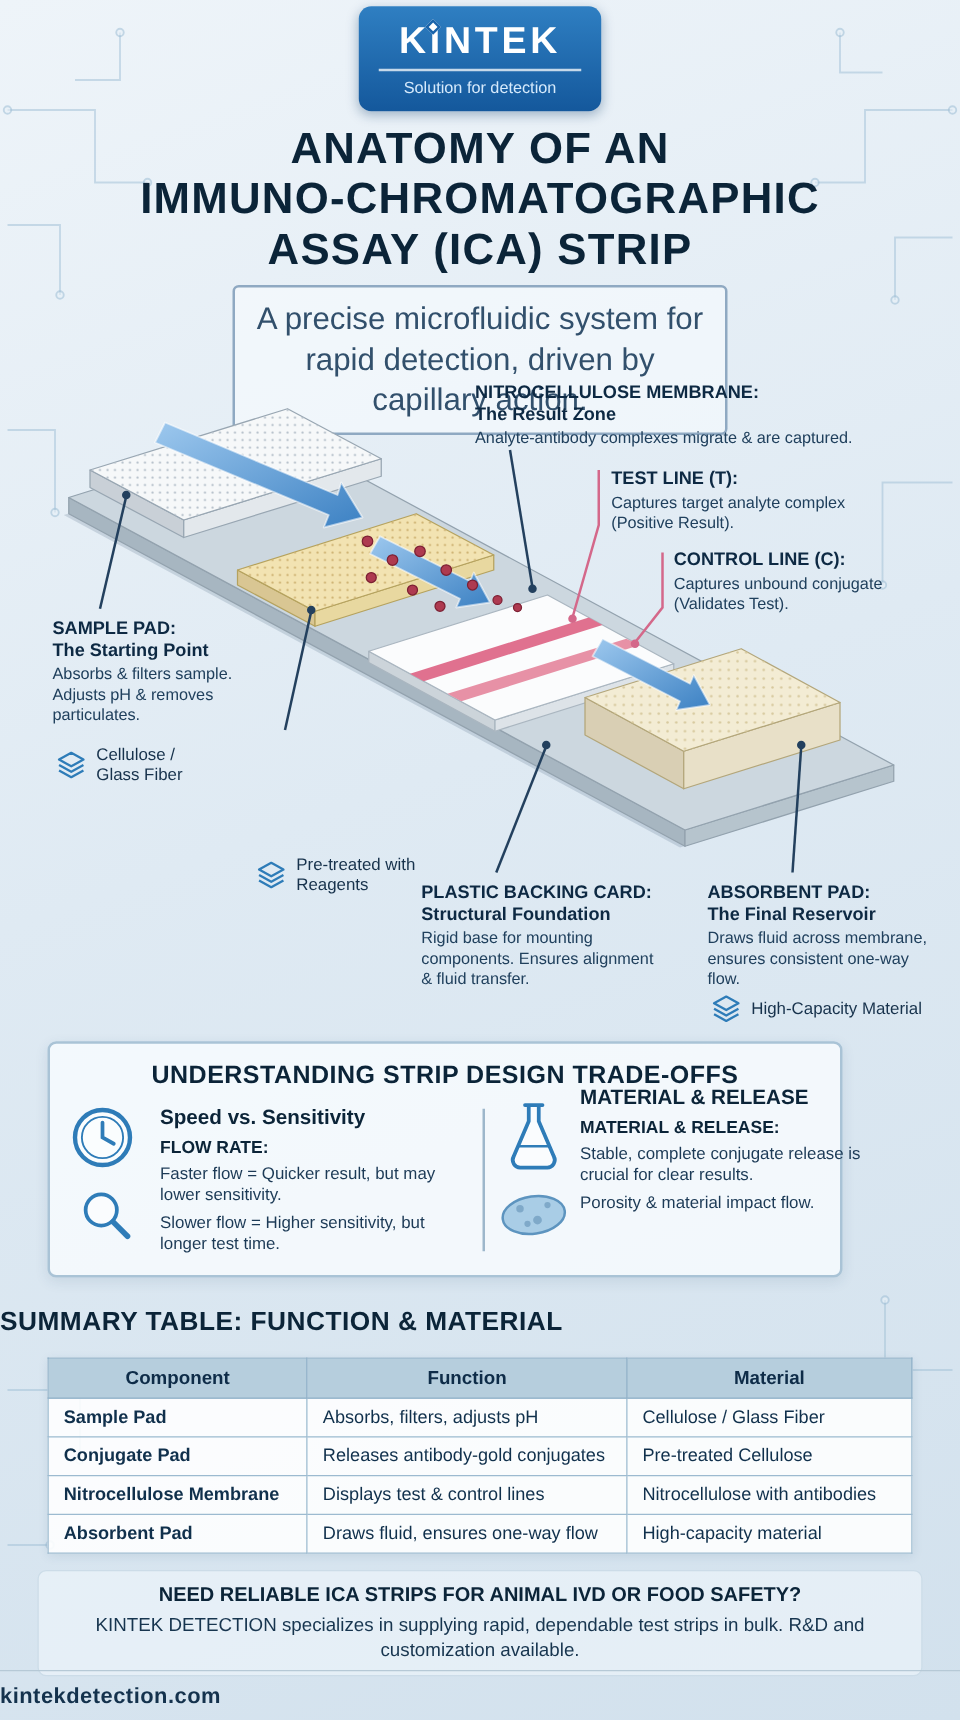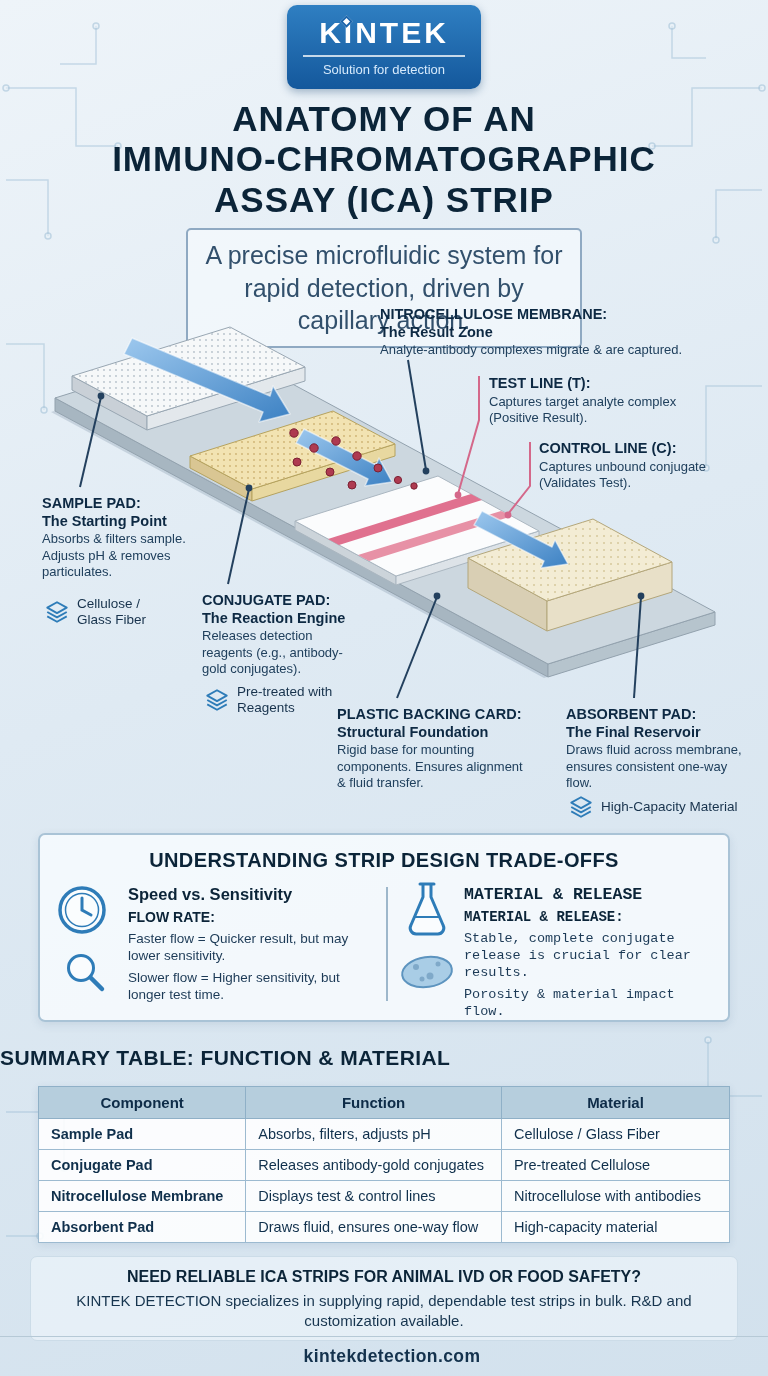--- a/index.html
+++ b/index.html
@@ -40,21 +40,21 @@
   .strip-svg { position:absolute; left:0; top:0; }
   .callout { position:absolute; }
   .c-title,.c-sub { font-weight:bold; font-size:14.5px; color:#0d2943; line-height:1.22; }
   .c-desc { font-size:13px; color:#20405d; line-height:1.25; margin-top:1px; }
   .mat-badge { position:absolute; display:flex; align-items:center; gap:7px; }
   .layers-ic { width:26px; height:26px; flex:0 0 auto; }
   .mb-text { font-size:13.5px; color:#17324c; line-height:1.2; }
 
   
   .tradeoffs {
-    position:absolute; top:833px; left:38px; width:692px; height:189px;
+    position:absolute; top:833px; left:38px; width:636px; height:189px;
     background:rgba(249,252,255,.8); border:2px solid #a9c3d6; border-radius:7px;
     box-shadow:0 3px 10px rgba(30,70,110,.10);
   }
   .to-title { position:absolute; top:14px; width:100%; text-align:center; font-size:20px; font-weight:bold; letter-spacing:.4px; color:#0b2438; }
   .to-divider { position:absolute; left:346px; top:52px; width:2px; height:114px; background:#9db7cb; }
   .to-icon { position:absolute; }
   .to-text { position:absolute; }
   .to-heading { font-size:16.5px; font-weight:bold; color:#0b2438; }
   .to-subheading { font-size:14px; font-weight:bold; color:#0b2438; margin-top:5px; }
   .to-point { font-size:13.5px; color:#1c3a56; line-height:1.26; margin-top:5px; }
@@ -71,21 +71,21 @@
 
   
   .cta {
     position:absolute; top:1256px; left:30px; width:708px; text-align:center;
     background:rgba(240,247,252,.6); border:1px solid #ccdce8; border-radius:7px; padding:10px 28px;
   }
   .cta-headline { font-size:16px; font-weight:bold; color:#0b2438; line-height:1.3; }
   .cta-body { font-size:15px; color:#17354f; margin-top:3px; line-height:1.32; }
 
   
-  .footer { position:absolute; top:1336px; left:0; width:100%; border-top:1px solid #b6c9d6; padding-top:9px; text-align:center;padding-left:16px; }
+  .footer { position:absolute; top:1336px; left:0; width:100%; border-top:1px solid #b6c9d6; padding-top:9px; text-align:left; }
   .website { display:inline-block; font-size:17.5px; font-weight:bold; letter-spacing:.4px; color:#14324d; }
 </style>
 </head>
 <body>
 
 <div class="page">
 
   <svg class="bg-deco" viewBox="0 0 768 1376">
     <g fill="none" stroke="#9fbfd6" stroke-width="1.5" opacity="0.5">
       <path d="M6 88 H76 V146 H118"></path>
@@ -264,25 +264,20 @@
 
     <div class="mat-badge" style="left:44px; top:300px; width:132px;">
       <svg class="layers-ic" viewBox="0 0 24 24" fill="none" stroke="#2e7cb8" stroke-width="1.7" stroke-linejoin="round">
         <path d="M12 3 L21 8 12 13 3 8 Z"></path>
           <path d="M3 12 L12 17 21 12"></path>
           <path d="M3 16 L12 21 21 16"></path>
       </svg>
       <div class="mb-text">Cellulose / Glass Fiber</div>
     </div>
 
-    <div class="callout" style="left:202px; top:296px; width:158px;">
-      <div class="c-title">CONJUGATE PAD:</div>
-      <div class="c-sub">The Reaction Engine</div>
-      <div class="c-desc">Releases detection reagents (e.g., antibody-gold conjugates).</div>
-    </div>
 
     <div class="mat-badge" style="left:204px; top:388px; width:160px;">
       <svg class="layers-ic" viewBox="0 0 24 24" fill="none" stroke="#2e7cb8" stroke-width="1.7" stroke-linejoin="round">
         <path d="M12 3 L21 8 12 13 3 8 Z"></path>
           <path d="M3 12 L12 17 21 12"></path>
           <path d="M3 16 L12 21 21 16"></path>
       </svg>
       <div class="mb-text">Pre-treated with Reagents</div>
     </div>
 
@@ -332,21 +327,21 @@
       <path d="M18 5 H32 M21 5 V18 L9 46 a6 6 0 0 0 5.5 9 h21 a6 6 0 0 0 5.5 -9 L29 18 V5" fill="rgba(255,255,255,0.55)" stroke="#2e7cb8" stroke-width="3" stroke-linejoin="round" stroke-linecap="round"></path>
       <path d="M13 38 H37" stroke="#2e7cb8" stroke-width="2" fill="none"></path>
     </svg>
     <svg class="to-icon" style="left:358px; top:116px;" width="58" height="42" viewBox="0 0 58 42">
       <ellipse cx="29" cy="21" rx="25" ry="15" fill="#a9cde6" stroke="#5d94bf" stroke-width="2" transform="rotate(-8 29 21)"></ellipse>
       <circle cx="18" cy="16" r="3" fill="#7fa9c9"></circle>
         <circle cx="32" cy="25" r="3.5" fill="#7fa9c9"></circle>
       <circle cx="40" cy="13" r="2.5" fill="#7fa9c9"></circle>
         <circle cx="24" cy="28" r="2.5" fill="#7fa9c9"></circle>
     </svg>
-    <div class="to-text" style="left:424px; top:50px; width:252px;font-family:Liberation Mono, monospace;">
+    <div class="to-text" style="left:424px; top:34px; width:252px;">
       <div class="to-heading">MATERIAL &amp; RELEASE</div>
       <div class="to-subheading">MATERIAL &amp; RELEASE:</div>
       <div class="to-point">Stable, complete conjugate release is crucial for clear results.</div>
       <div class="to-point">Porosity &amp; material impact flow.</div>
     </div>
   </section>
 
   <div class="summary-title">SUMMARY TABLE: FUNCTION &amp; MATERIAL</div>
   <table class="summary-table">
     <colgroup>

